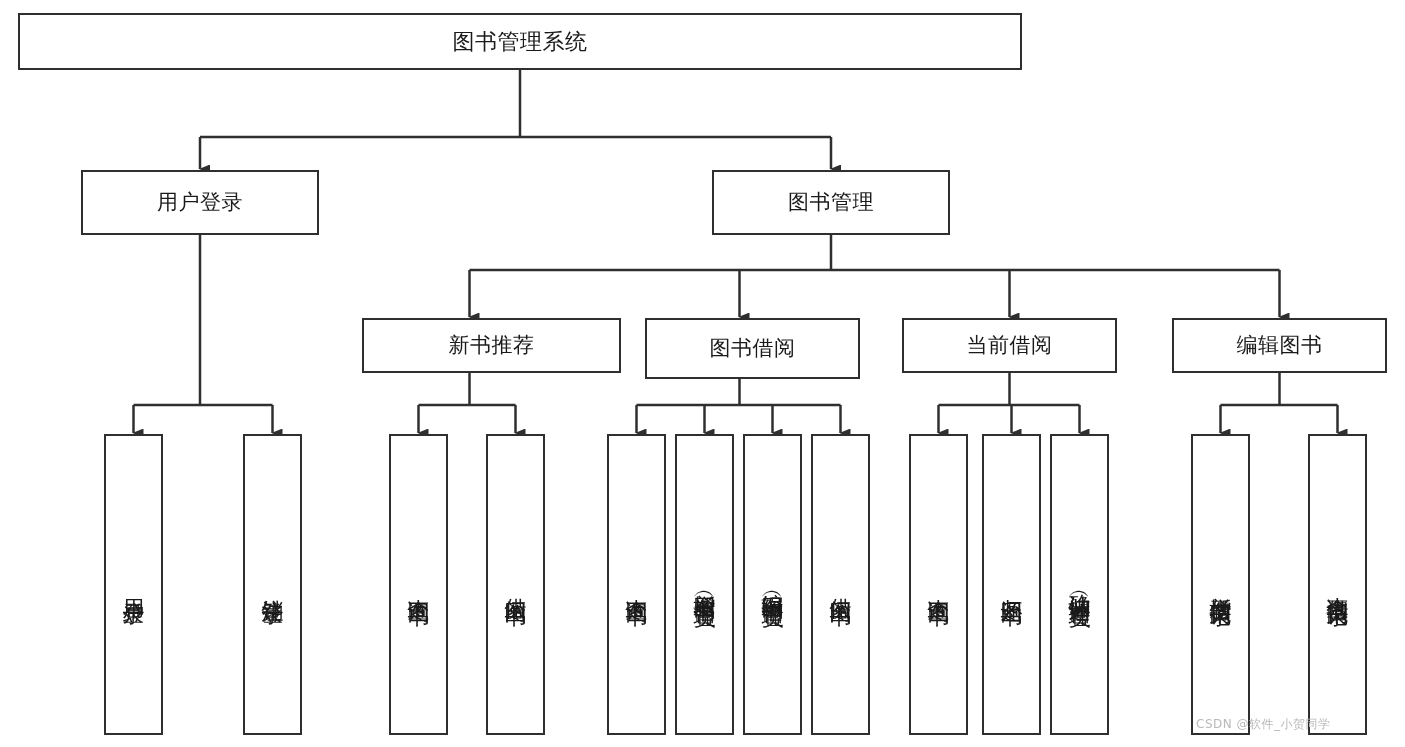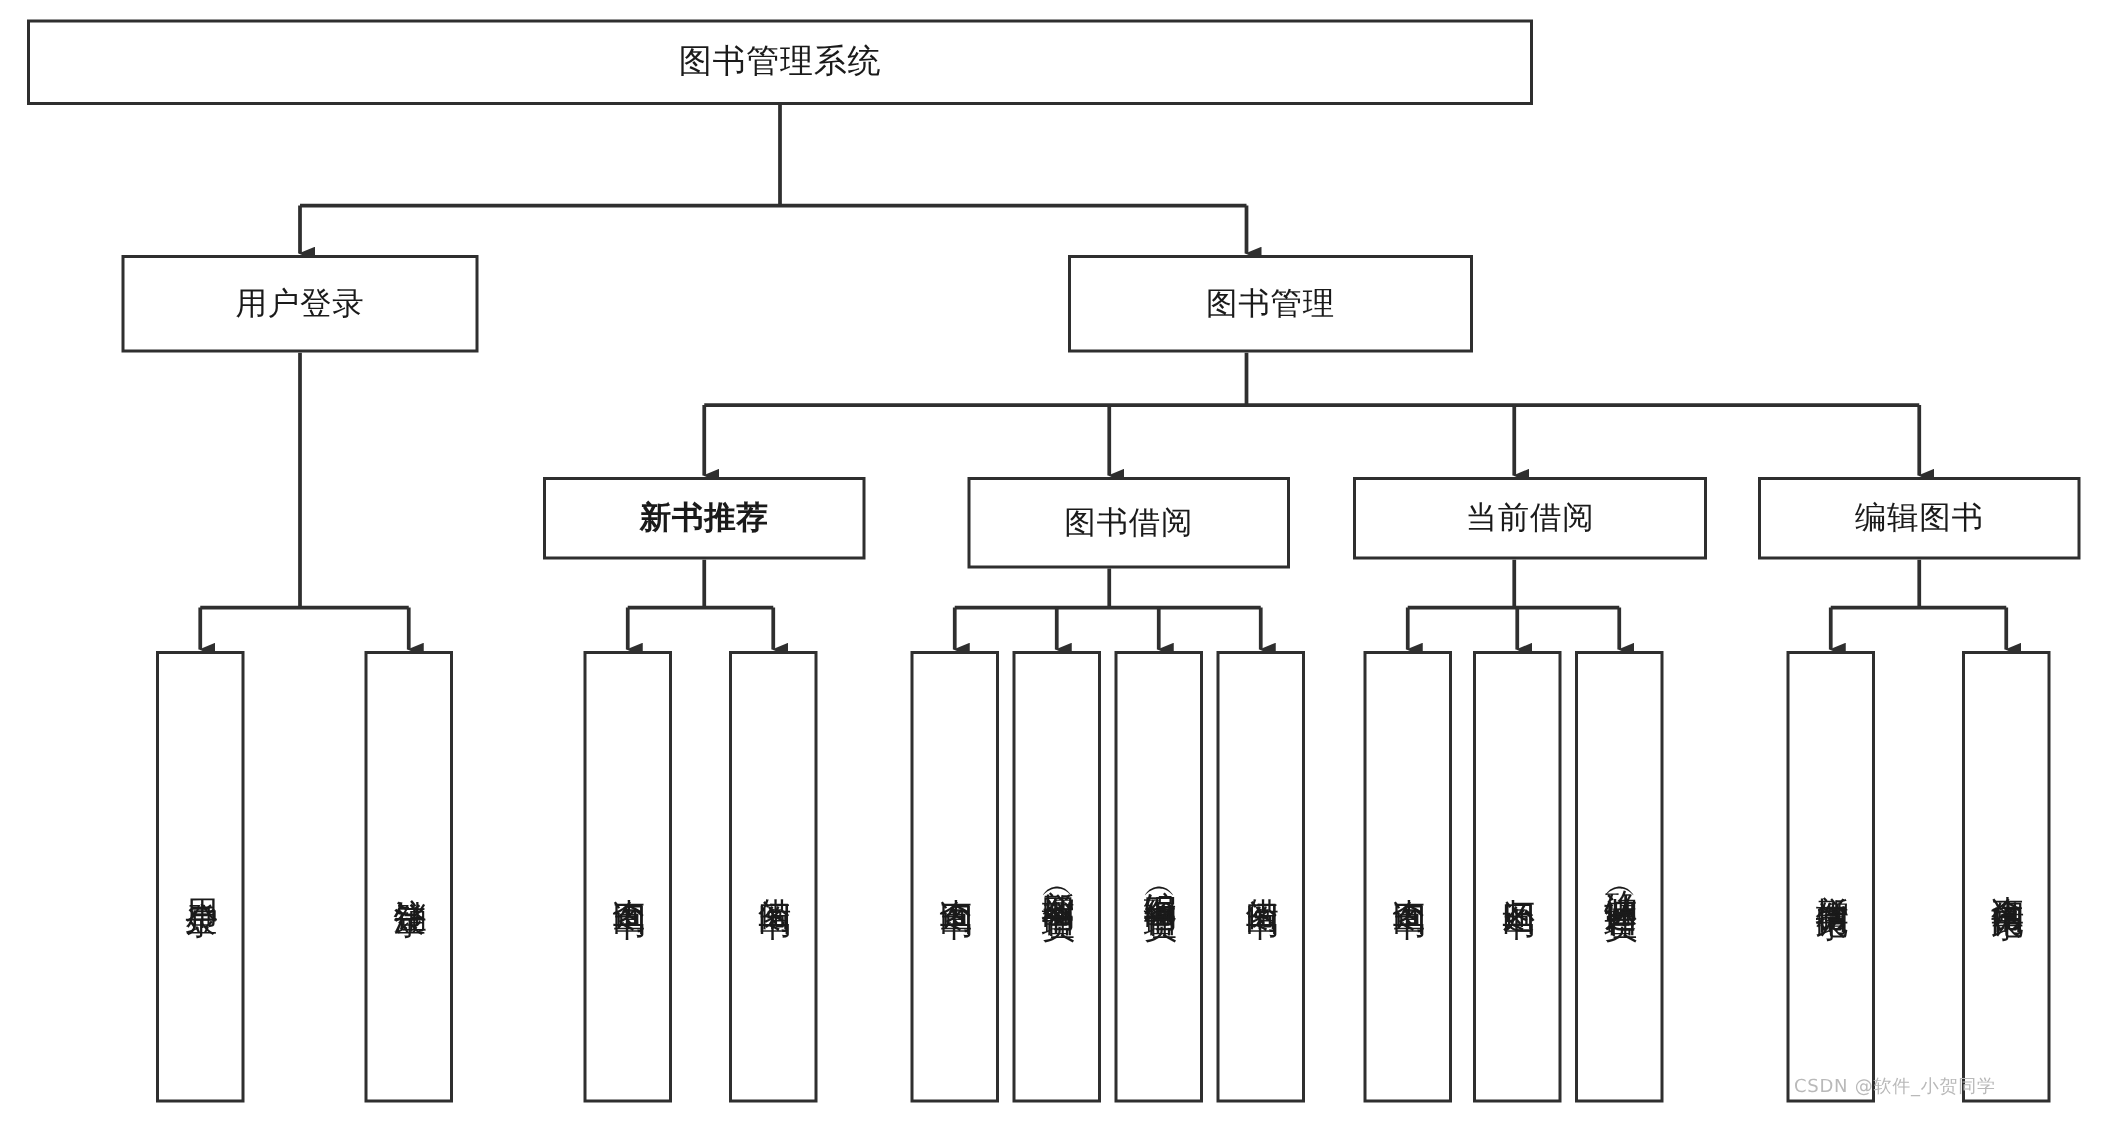--- a/index.html
+++ b/index.html
@@ -112,30 +112,30 @@
       </g>
   </svg>
 
   <div id="node-layer">
       <div class="node root" style="left: 18px; top: 13px; width: 1004px; height: 57px;">
         <span class="node-label">图书管理系统</span>
       </div>
       <div class="node" style="left: 81px; top: 170px; width: 238px; height: 65px;">
         <span class="node-label">用户登录</span>
       </div>
-      <div class="node" style="left: 712px; top: 170px; width: 270px; height: 65px;">
+      <div class="node" style="left: 712px; top: 170px; width: 238px; height: 65px;">
         <span class="node-label">图书管理</span>
       </div>
-      <div class="node" style="left: 362px; top: 318px; width: 215px; height: 55px; font-weight: bold;">
+      <div class="node" style="left: 362px; top: 318px; width: 259px; height: 55px;">
         <span class="node-label">新书推荐</span>
       </div>
       <div class="node" style="left: 645px; top: 318px; width: 215px; height: 61px;">
         <span class="node-label">图书借阅</span>
       </div>
-      <div class="node" style="left: 902px; top: 318px; width: 236px; height: 55px;">
+      <div class="node" style="left: 902px; top: 318px; width: 215px; height: 55px;">
         <span class="node-label">当前借阅</span>
       </div>
       <div class="node" style="left: 1172px; top: 318px; width: 215px; height: 55px;">
         <span class="node-label">编辑图书</span>
       </div>
       <div class="node vertical" style="left: 104px; top: 434px; width: 59px; height: 301px;">
         <span class="node-label">用户登录</span>
       </div>
       <div class="node vertical" style="left: 243px; top: 434px; width: 59px; height: 301px;">
         <span class="node-label">注销登录</span>

